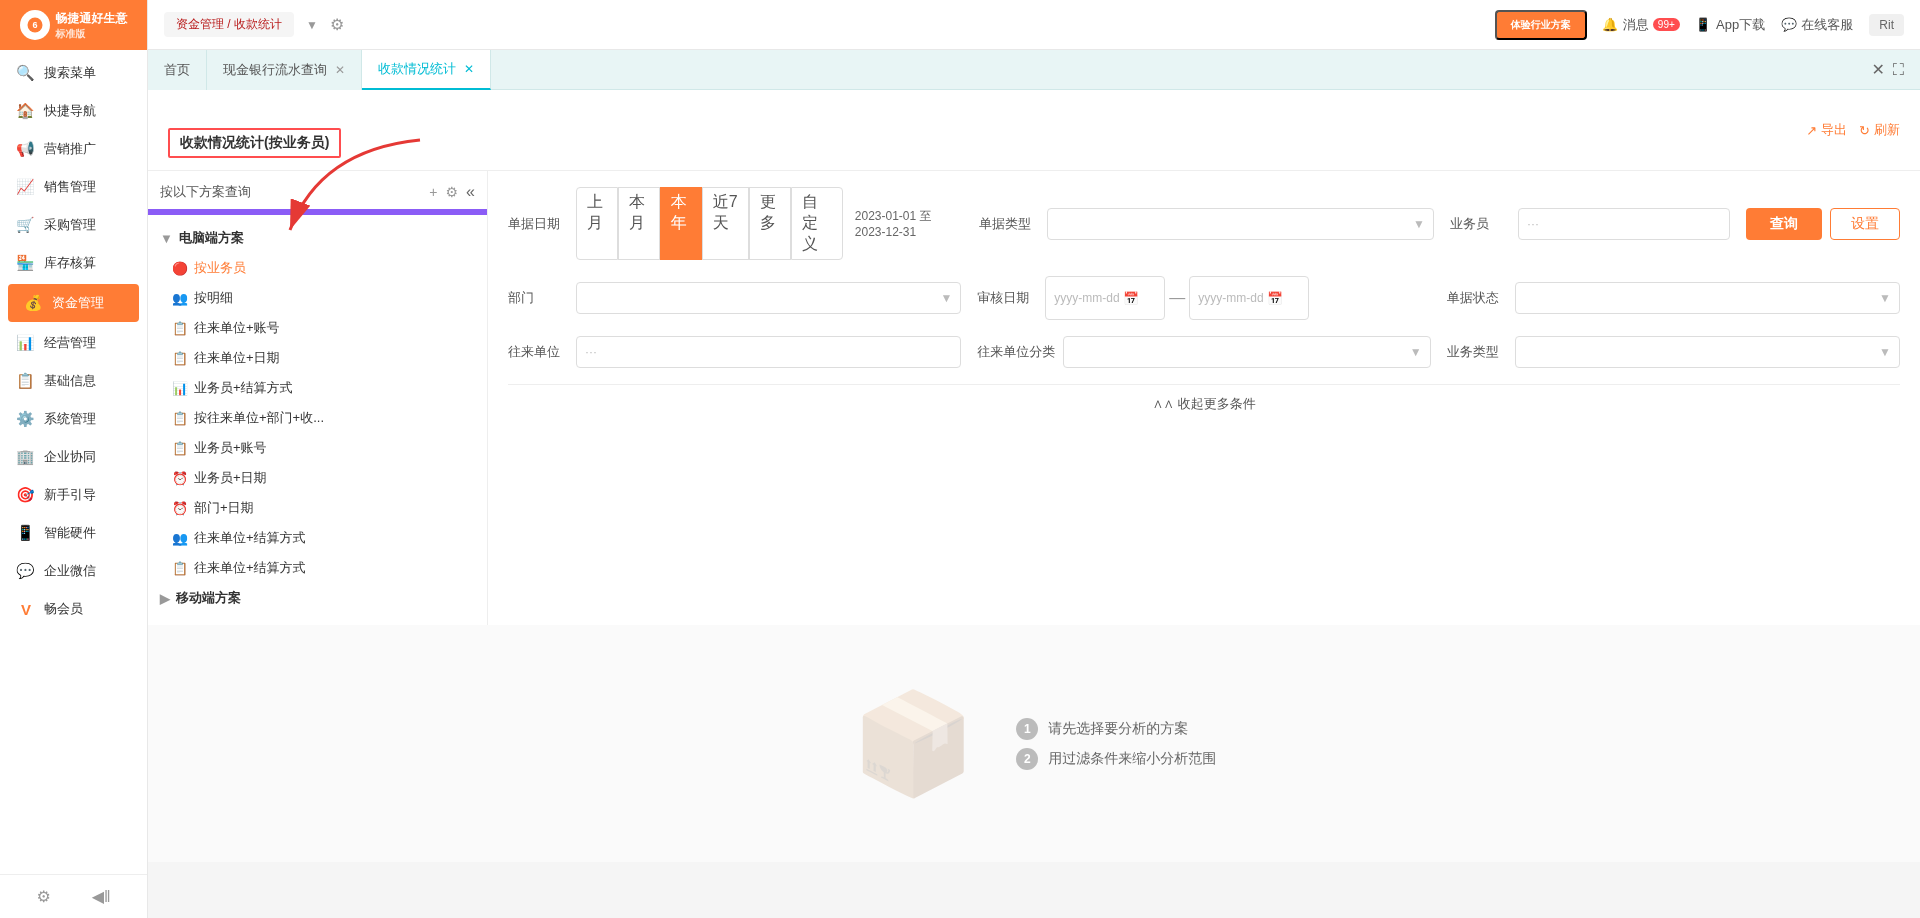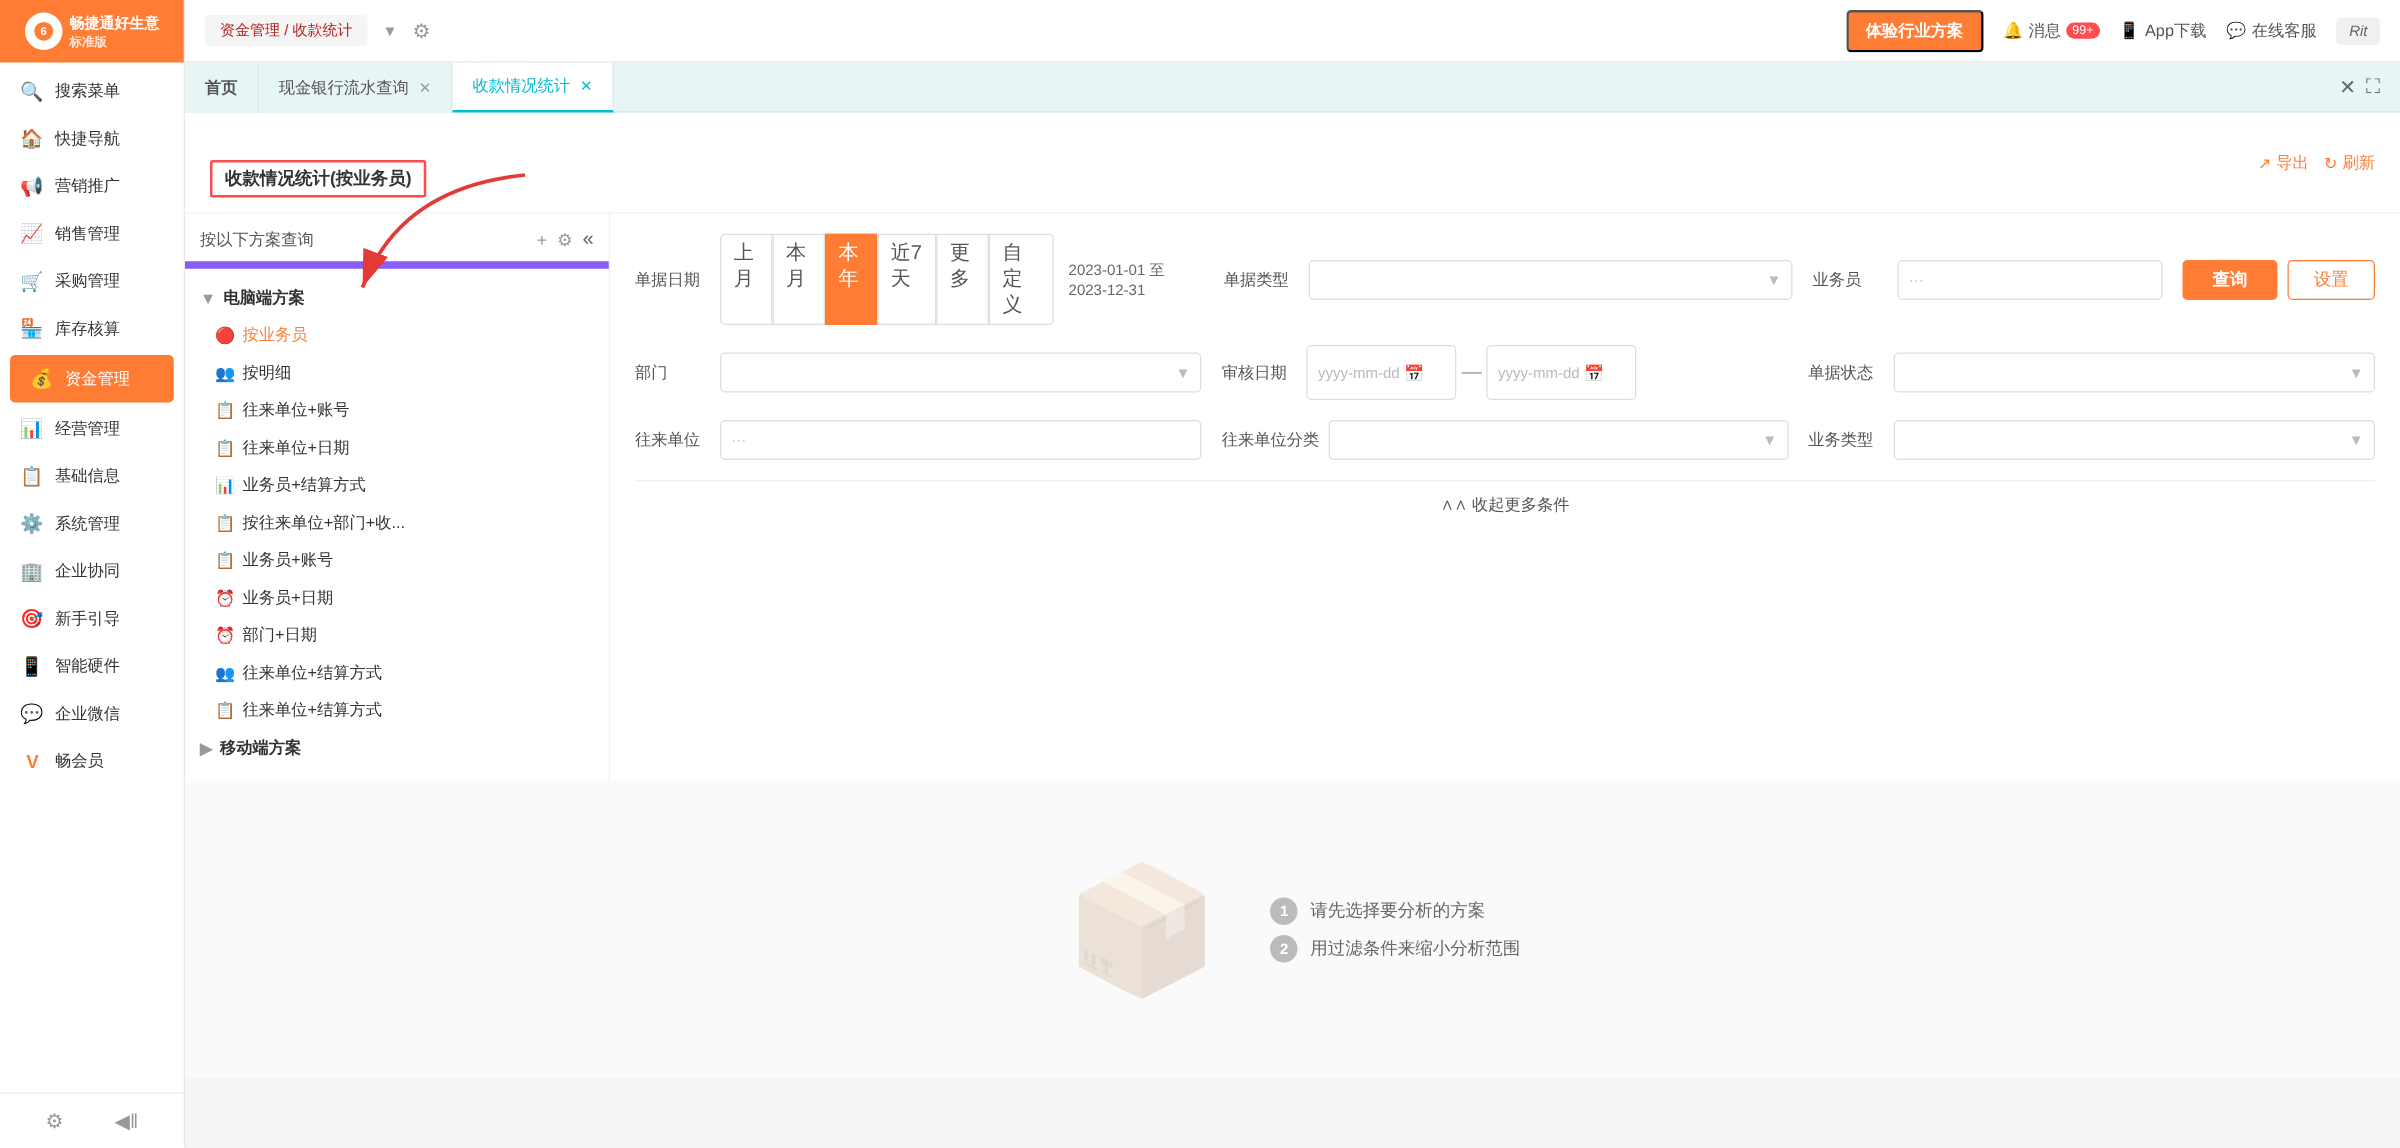--- a/index.html
+++ b/index.html
@@ -39,42 +39,42 @@
       position: fixed; left: 148px; top: 0; right: 0; height: 50px;
       background: #fff; display: flex; align-items: center; justify-content: space-between;
       border-bottom: 1px solid #e8e8e8; z-index: 99; padding: 0 16px;
     }
     .topbar-left { display: flex; align-items: center; gap: 12px; }
     .topbar-breadcrumb { background: #f5f5f5; border-radius: 4px; padding: 4px 12px; font-size: 12px; color: #b91c1c; }
     .topbar-arrow { color: #999; font-size: 12px; cursor: pointer; }
     .topbar-gear { color: #999; font-size: 16px; cursor: pointer; }
     .topbar-promo {
       background: #ff7c35; color: #fff; border-radius: 4px; padding: 6px 14px;
-      font-size: 13px; cursor: pointer; font-weight: bold;
+      font-size: 10px; cursor: pointer; font-weight: bold;
     }
     .topbar-right { display: flex; align-items: center; gap: 16px; }
     .topbar-right .msg-btn { display: flex; align-items: center; gap: 4px; cursor: pointer; color: #555; font-size: 13px; }
     .topbar-right .badge {
       background: #ff4d4f; color: #fff; border-radius: 10px; font-size: 10px;
       padding: 1px 5px; min-width: 20px; text-align: center;
     }
-    .topbar-user { background: #f0f0f0; border-radius: 4px; padding: 4px 10px; font-size: 12px; color: #666; font-style: italic; }
+    .topbar-user { background: #f0f0f0; border-radius: 4px; padding: 4px 10px; font-size: 12px; color: #666; }
 
     
     .tabbar {
       position: fixed; left: 148px; top: 50px; right: 0; height: 40px;
       background: #e8f5f5; display: flex; align-items: center; z-index: 98;
       border-bottom: 1px solid #d0e8e8;
     }
     .tab {
       height: 40px; display: flex; align-items: center; padding: 0 16px;
       font-size: 13px; color: #555; cursor: pointer; border-right: 1px solid #d0e8e8;
       position: relative; background: #e8f5f5;
     }
-    .tab.home { background: #e8f5f5; font-weight: bold; }
+    .tab.home { background: #e8f5f5; }
     .tab.active {
       background: #fff; color: #00bcd4; border-bottom: 2px solid #00bcd4; z-index: 1;
     }
     .tab .tab-close { margin-left: 8px; color: #999; font-size: 12px; cursor: pointer; }
     .tab.active .tab-close { color: #00bcd4; }
     .tabbar-actions { margin-left: auto; display: flex; align-items: center; gap: 8px; padding-right: 16px; }
     .tabbar-action-btn { cursor: pointer; color: #666; font-size: 16px; }
 
     
     .main-content {

